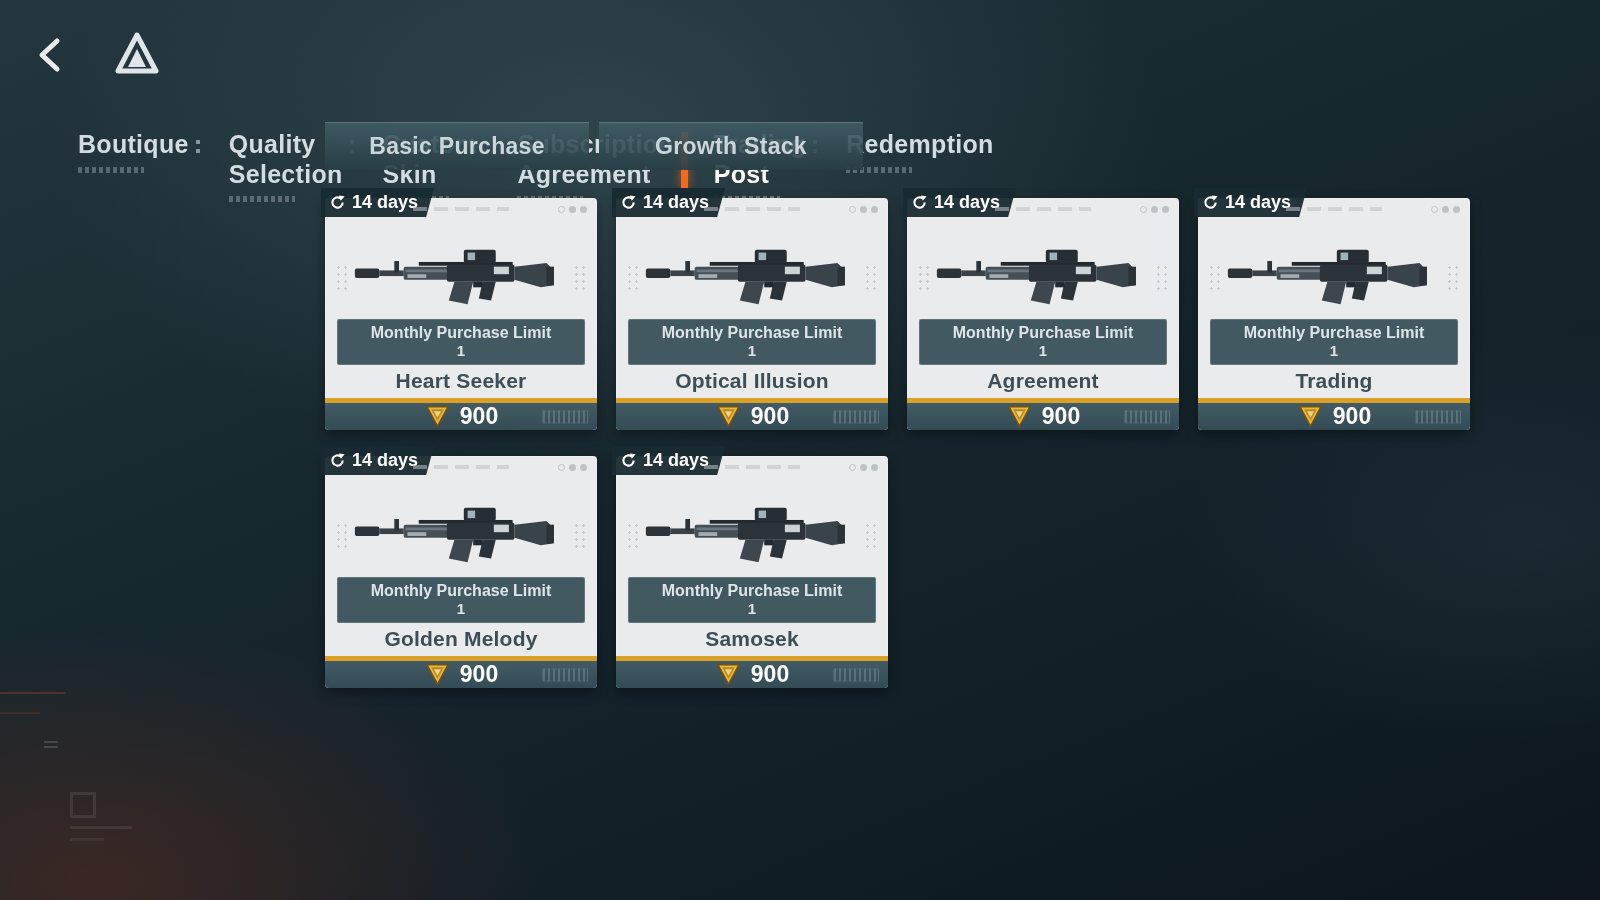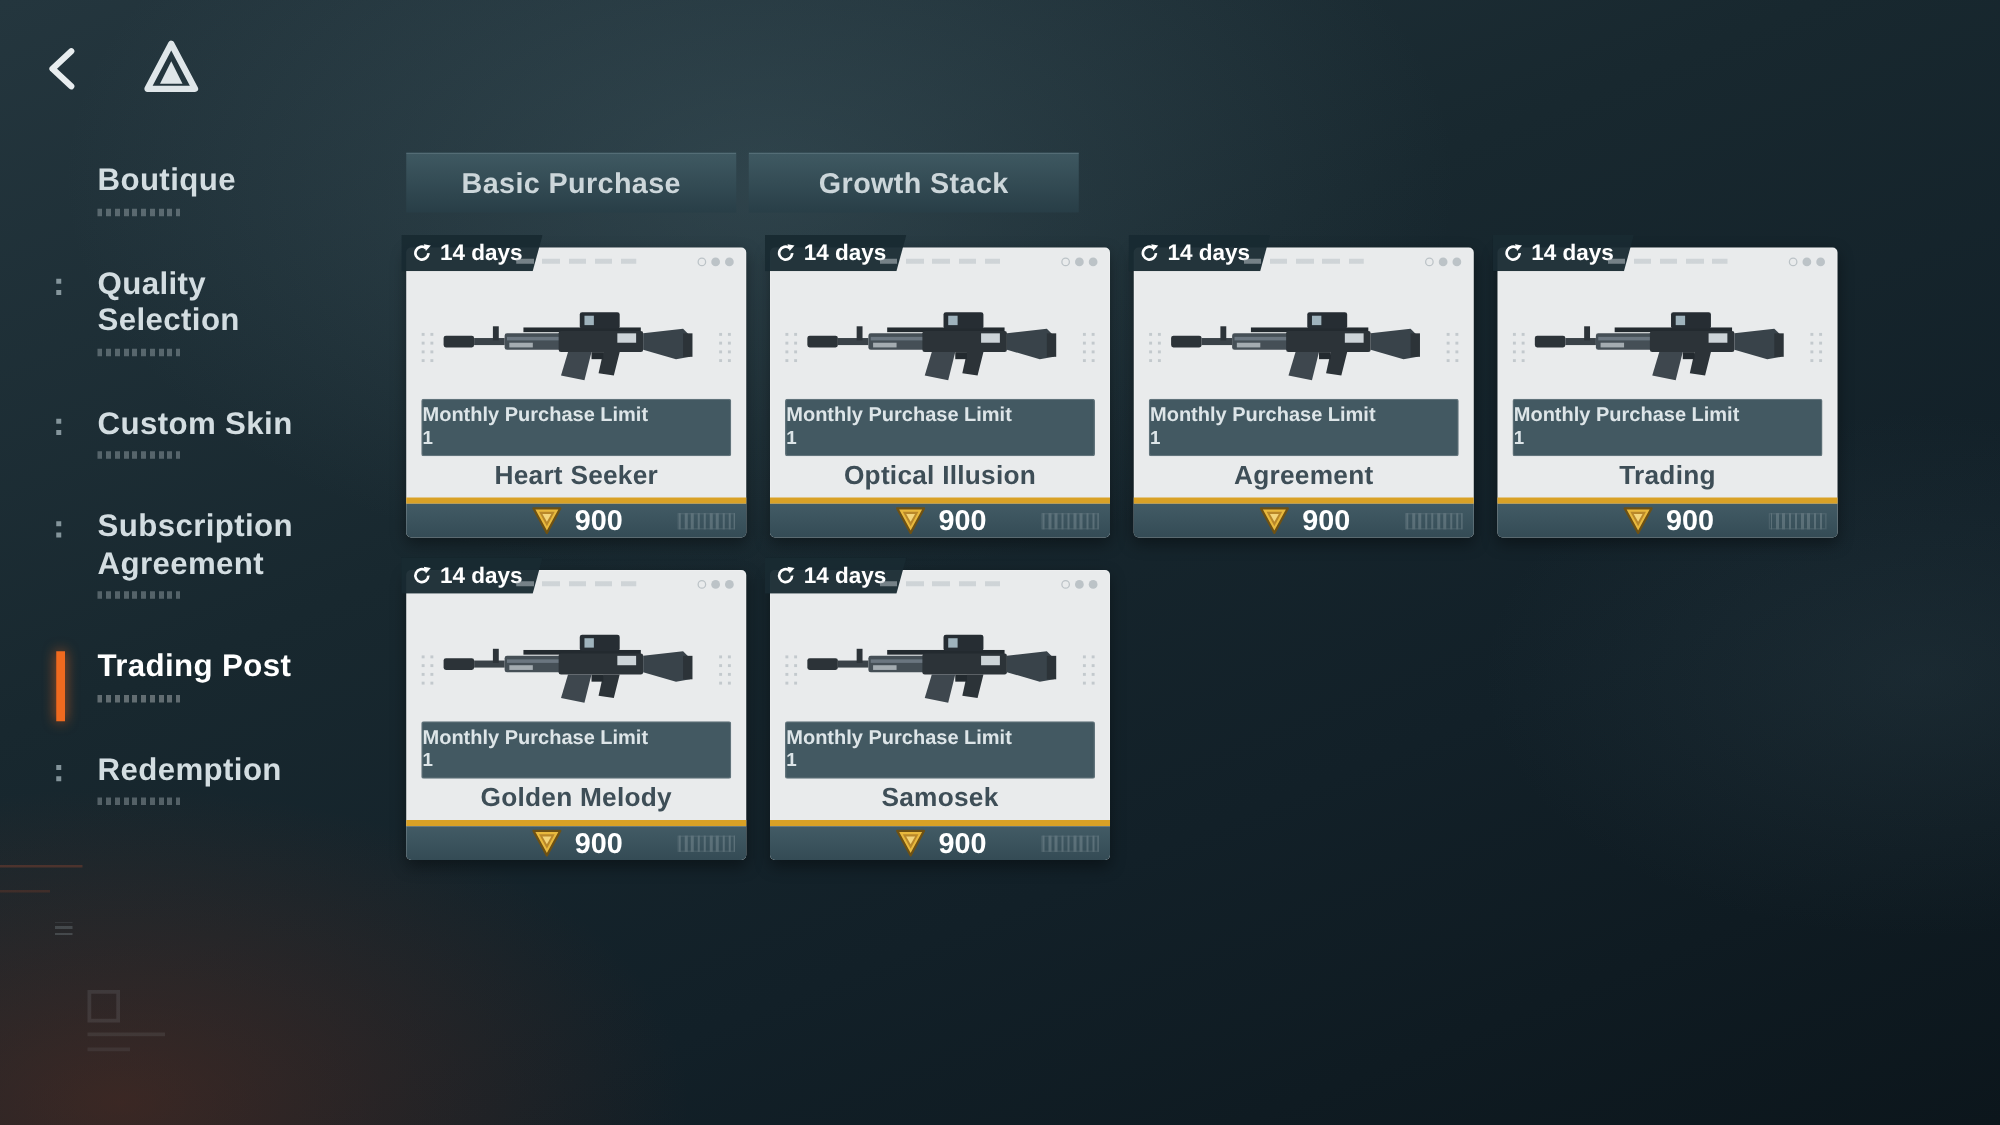--- a/index.html
+++ b/index.html
@@ -22,21 +22,21 @@
       radial-gradient(760px 420px at 6% 98%, rgba(122,48,26,.38), transparent 60%),
       radial-gradient(500px 300px at 96% 60%, rgba(70,95,105,.18), transparent 70%),
       linear-gradient(158deg,#24363e 0%,#18282f 38%,#122028 68%,#0c161c 100%);
   }
 
   
   .back-button{position:absolute;left:30px;top:34px;width:42px;height:42px;cursor:pointer;background:none;border:none;padding:0;}
   .logo{position:absolute;left:113px;top:30px;width:48px;height:48px;}
 
   
-  .sidebar{position:absolute;left:78px;top:130px;width:200px;display:flex;flex-direction:column;gap:40px;}
+  .sidebar{position:absolute;left:78px;top:130px;width:200px;display:flex;flex-direction:row;gap:40px;}
   .sidebar-item{position:relative;cursor:pointer;color:var(--text-light);}
   .sidebar-label{font-size:25px;font-weight:700;line-height:1.18;letter-spacing:.3px;}
   .sidebar-decor{margin-top:7px;width:66px;height:6px;opacity:.32;
     background:repeating-linear-gradient(90deg,currentColor 0 4px,transparent 4px 7px);}
   .sidebar-item:not(.active):not(:first-child)::before{
     content:"";position:absolute;left:-33px;top:10px;width:4px;height:4px;background:#9fb0b6;
     box-shadow:0 9px 0 #9fb0b6;opacity:.8;}
   .sidebar-item.active{color:#ffffff;}
   .sidebar-item.active::before{
     content:"";position:absolute;left:-33px;top:2px;width:7px;height:56px;background:var(--accent);
@@ -72,21 +72,21 @@
   .card-circles i{width:7px;height:7px;border-radius:50%;background:#bcc3c7;display:block;}
   .card-circles i.hollow{background:transparent;border:1.5px solid #bcc3c7;}
   .dots-l,.dots-r{position:absolute;top:66px;width:14px;height:26px;opacity:.75;
     background-image:radial-gradient(#b6bec3 1.2px,transparent 1.3px);background-size:7px 7px;}
   .dots-l{left:10px;}
   .dots-r{right:10px;}
   .weapon{position:absolute;left:50%;top:42px;transform:translateX(-50%);}
   .limit-banner{
     position:absolute;left:12px;right:12px;bottom:0;height:46px;background:var(--banner-bg);
     border:1px solid rgba(255,255,255,.16);border-radius:2px;
-    display:flex;flex-direction:column;align-items:flex-start;justify-content:center;line-height:1.15;
+    display:flex;flex-direction:column;align-items:center;justify-content:center;line-height:1.15;
   }
   .limit-line1{color:#dde5e8;font-size:16px;font-weight:700;}
   .limit-line2{color:#dde5e8;font-size:15px;font-weight:700;}
   .card-name{height:35px;display:flex;align-items:center;justify-content:center;
     color:var(--text-dark);font-size:21px;font-weight:700;letter-spacing:.2px;}
   .gold-line{height:5px;background:var(--gold);}
   .card-footer{
     position:relative;flex:1;background:linear-gradient(180deg,#425b65,#344b55);
     border-radius:0 0 4px 4px;display:flex;align-items:center;justify-content:center;gap:9px;
   }

